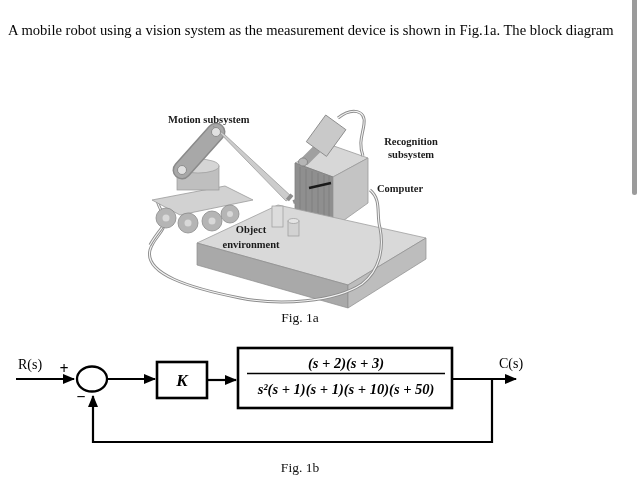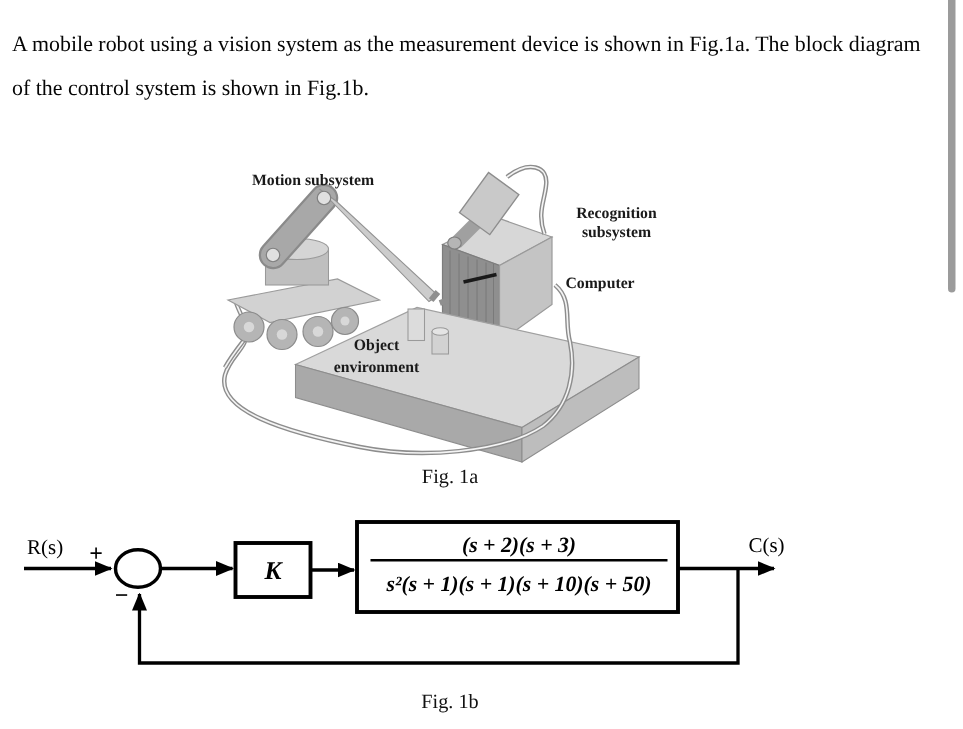--- a/index.html
+++ b/index.html
@@ -22,21 +22,20 @@
   .gain-label{font-size:17px;font-weight:bold;font-style:italic;fill:#000;}
   .tf-text{font-size:14.5px;font-weight:bold;font-style:italic;fill:#000;}
 </style>
 </head>
 <body>
 
 <div class="page">
 
   <div class="para">
     <div>A mobile robot using a vision system as the measurement device is shown in Fig.1a. The block diagram</div>
-    <div>of the control system is shown in Fig.1b.</div>
   </div>
 
   <svg class="fig1a" width="350" height="212" viewBox="0 0 350 212">
 
     <g>
       <polygon points="165,61 201,43 238,56 203,75" fill="#d7d7d7" stroke="#9a9a9a" stroke-width="0.8"></polygon>
       <polygon points="165,61 203,75 203,126 165,112" fill="#8f8f8f" stroke="#7d7d7d" stroke-width="0.8"></polygon>
       <g stroke="#7a7a7a" stroke-width="0.7">
         <line x1="170" y1="65" x2="170" y2="114"></line>
           <line x1="176" y1="67" x2="176" y2="116"></line>

